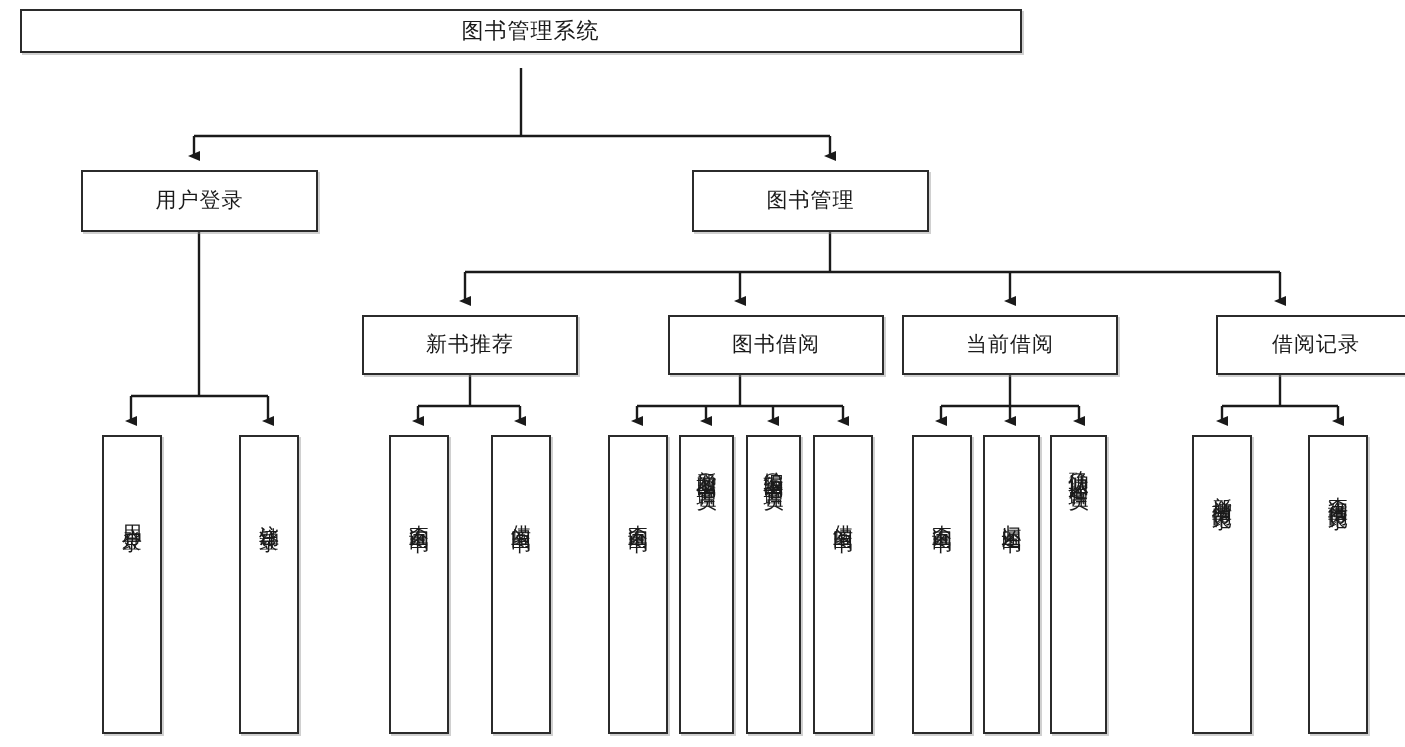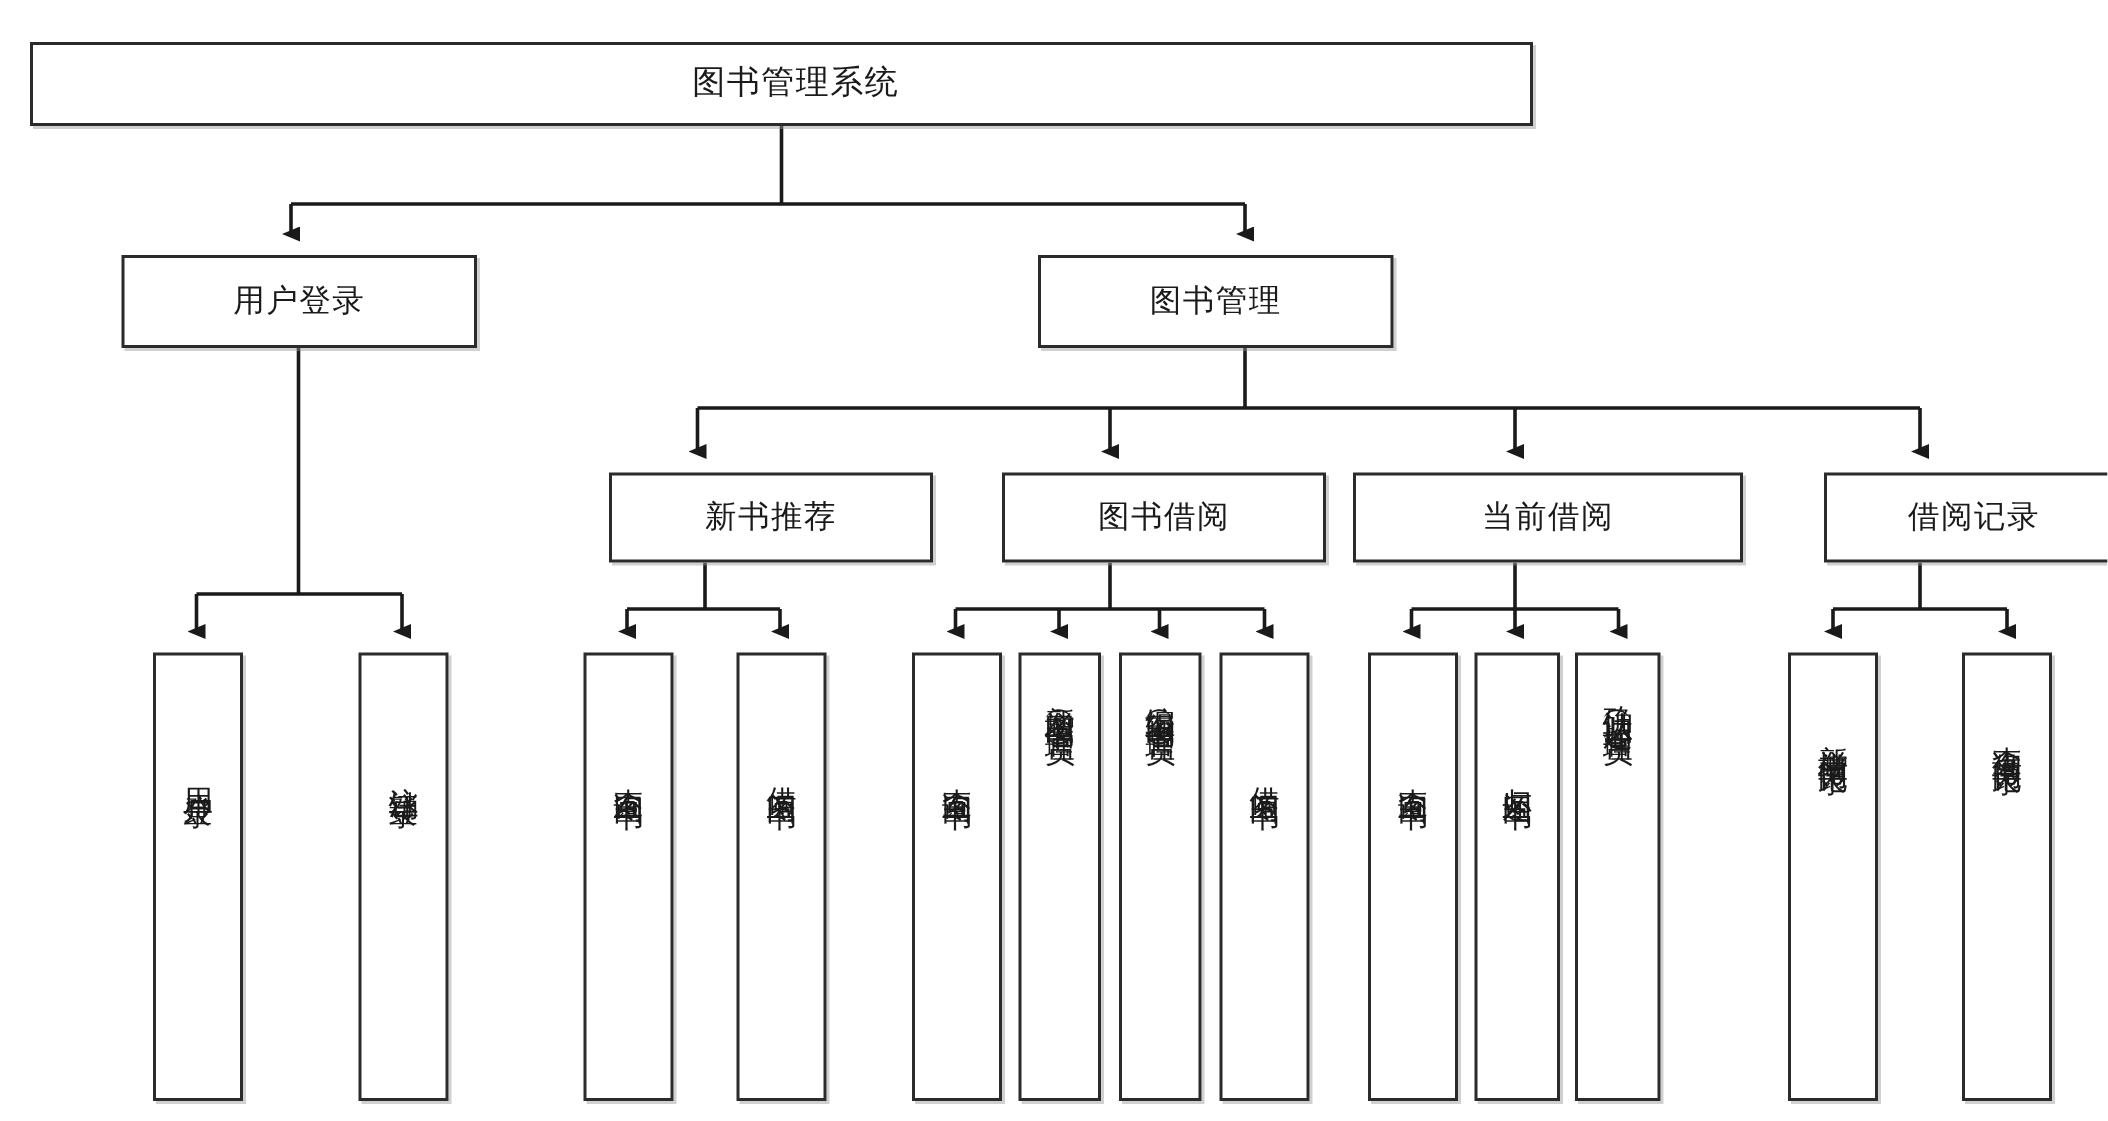--- a/index.html
+++ b/index.html
@@ -125,38 +125,38 @@
       <line x1="1010" y1="406" x2="1010" y2="421" marker-end="url(#arrow)"></line>
       <line x1="1079" y1="406" x2="1079" y2="421" marker-end="url(#arrow)"></line>
 
       <line x1="1280" y1="375" x2="1280" y2="406"></line>
       <line x1="1222" y1="406" x2="1338" y2="406"></line>
       <line x1="1222" y1="406" x2="1222" y2="421" marker-end="url(#arrow)"></line>
       <line x1="1338" y1="406" x2="1338" y2="421" marker-end="url(#arrow)"></line>
     </g>
   </svg>
 
-  <div class="node horiz root" style="left:20px; top:28px; width:1002px; height:56px;padding-left:19px;">
+  <div class="node horiz root" style="left:20px; top:9px; width:1002px; height:44px;padding-left:19px;">
     <span>图书管理系统</span>
   </div>
 
   <div class="node horiz" style="left:81px; top:170px; width:237px; height:62px;">
     <span>用户登录</span>
   </div>
   <div class="node horiz" style="left:692px; top:170px; width:237px; height:62px;">
     <span>图书管理</span>
   </div>
 
-  <div class="node horiz" style="left:362px; top:315px; width:216px; height:60px;margin-left:44px;">
+  <div class="node horiz" style="left:362px; top:315px; width:216px; height:60px;">
     <span>新书推荐</span>
   </div>
   <div class="node horiz" style="left:668px; top:315px; width:216px; height:60px;">
     <span>图书借阅</span>
   </div>
-  <div class="node horiz" style="left:902px; top:315px; width:260px; height:60px;">
+  <div class="node horiz" style="left:902px; top:315px; width:216px; height:60px;">
     <span>当前借阅</span>
   </div>
   <div class="node horiz" style="left:1216px; top:315px; width:200px; height:60px;">
     <span>借阅记录</span>
   </div>
 
   <div class="node vert mid" style="left:102px; top:435px; width:60px; height:299px;">
     <span class="vlabel">用户登录</span>
   </div>
   <div class="node vert mid" style="left:239px; top:435px; width:60px; height:299px;">

